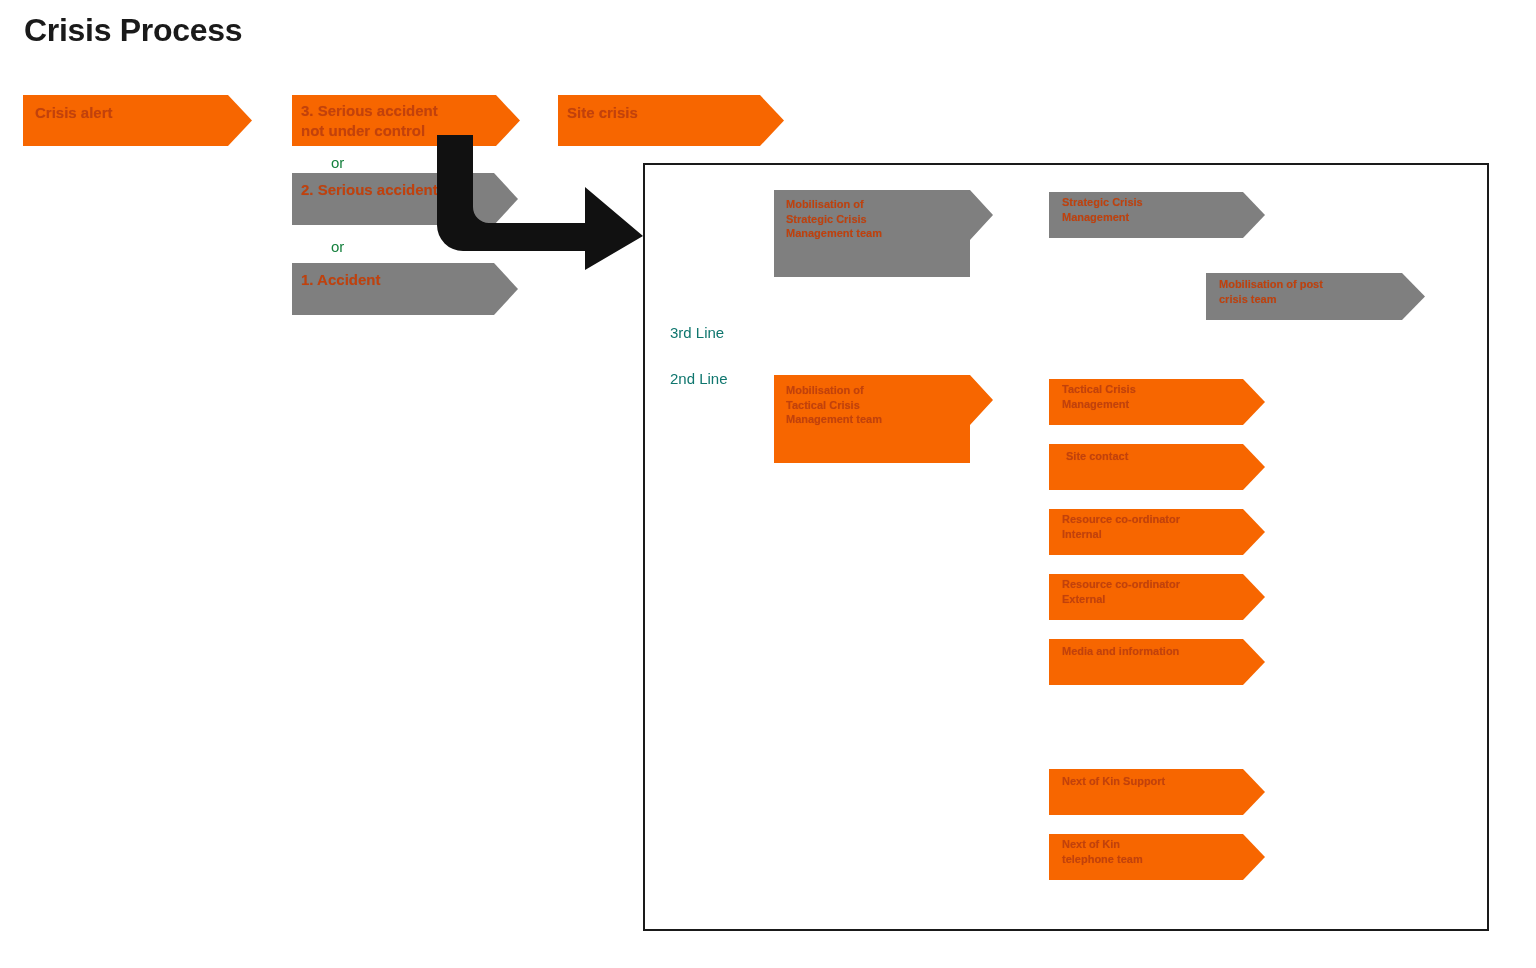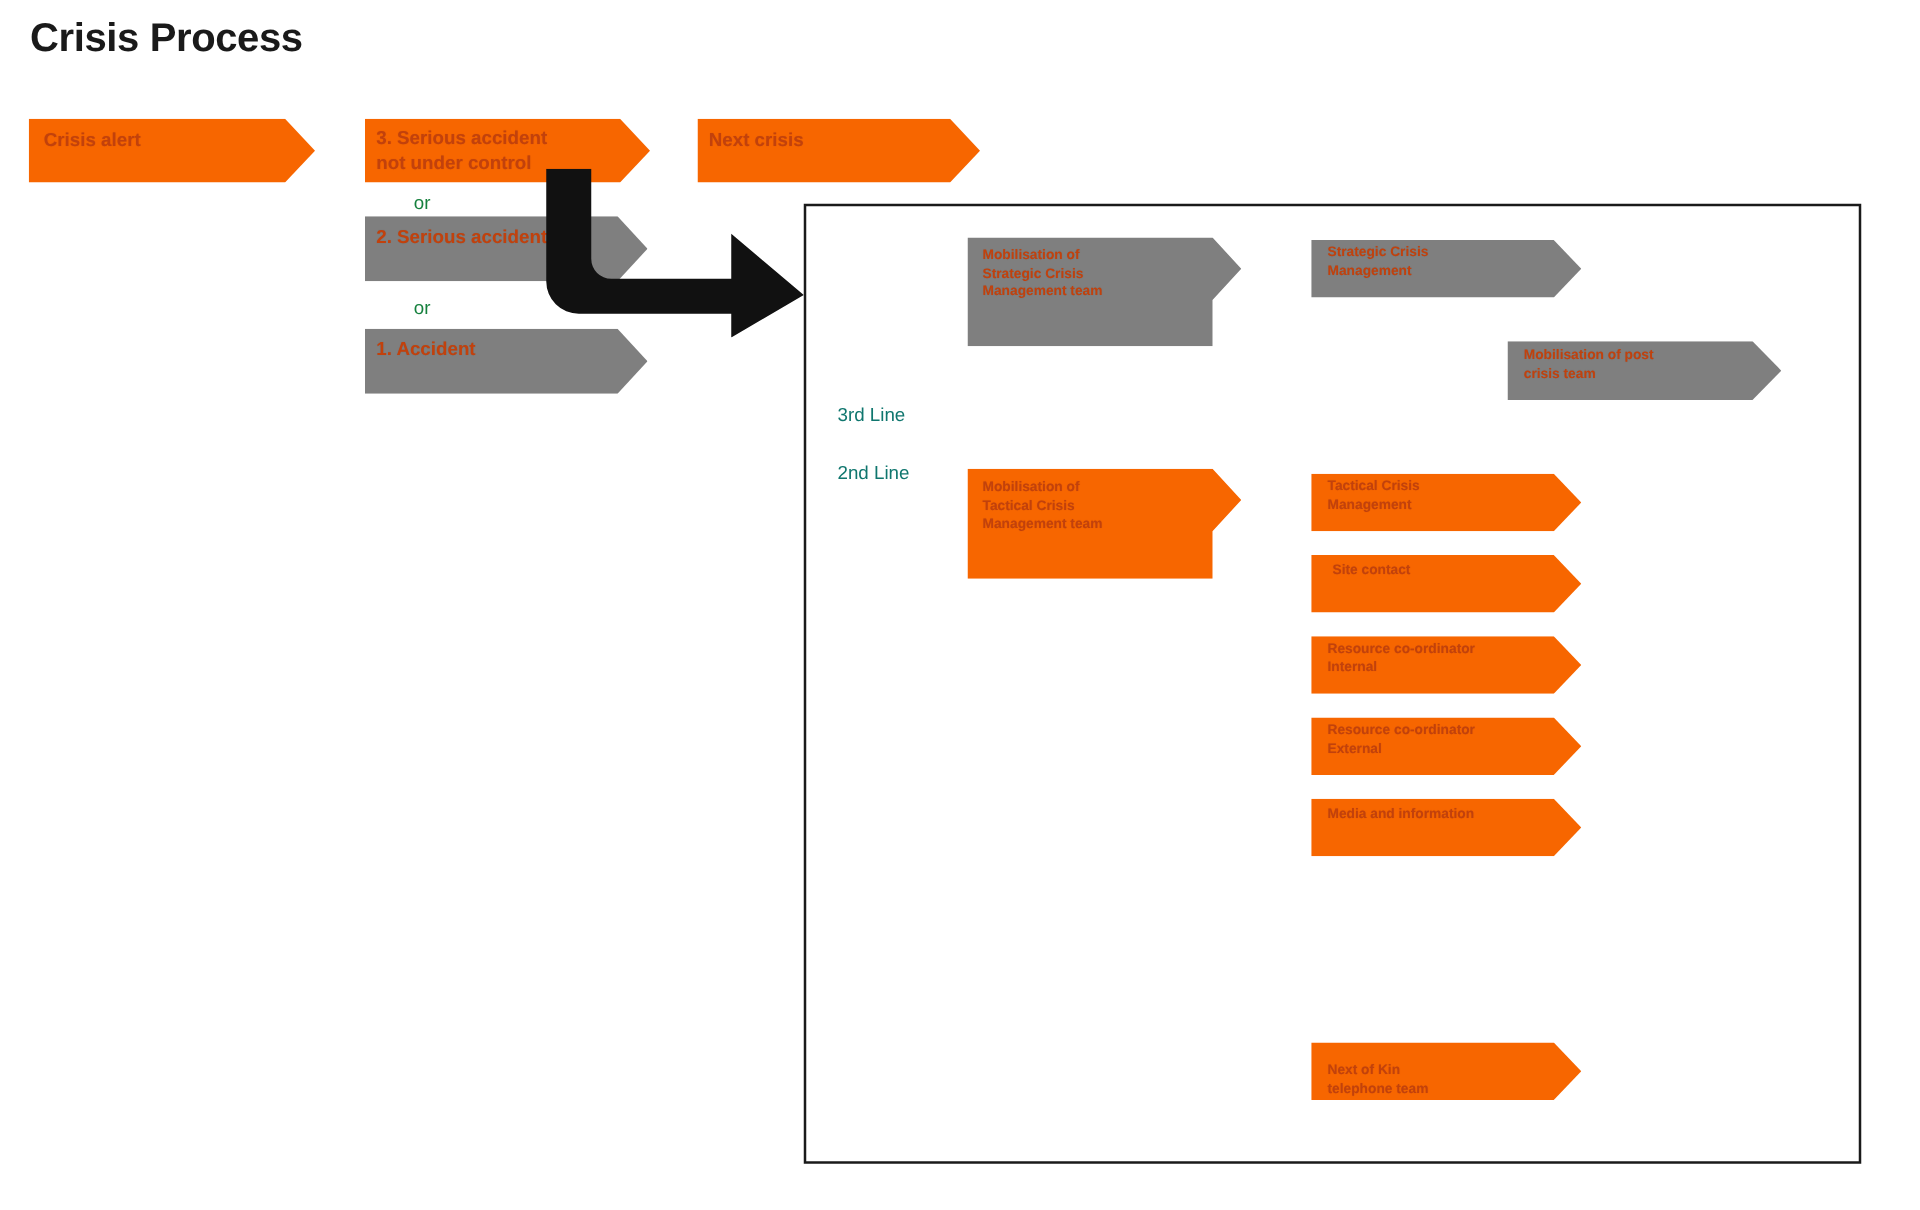--- a/index.html
+++ b/index.html
@@ -96,21 +96,21 @@
       <polygon points="0,0 204,0 228,25.5 204,51 0,51" fill="#F76600"></polygon>
     </svg>
     <div class="node-label" style="left:9px; top:6px;">3. Serious accident
 not under control</div>
   </div>
 
   <div class="node" style="left:558px; top:95px; width:226px; height:51px;">
     <svg class="shape" viewBox="0 0 226 51" preserveAspectRatio="none">
       <polygon points="0,0 202,0 226,25.5 202,51 0,51" fill="#F76600"></polygon>
     </svg>
-    <div class="node-label" style="left:9px; top:8px;">Next crisis</div>
+    <div class="node-label" style="left:9px; top:8px;">Site crisis</div>
   </div>
 
   <div class="or-label" style="left:331px; top:154px;">or</div>
 
   <div class="node" style="left:292px; top:173px; width:226px; height:52px;">
     <svg class="shape" viewBox="0 0 226 52" preserveAspectRatio="none">
       <polygon points="0,0 202,0 226,26 202,52 0,52" fill="#7F7F7F"></polygon>
     </svg>
     <div class="node-label" style="left:9px; top:7px;">2. Serious accident</div>
   </div>
@@ -210,22 +210,28 @@
   </div>
 
   <div class="node small" style="left:1049px; top:639px; width:216px; height:46px;">
     <svg class="shape" viewBox="0 0 216 46" preserveAspectRatio="none">
       <polygon points="0,0 194,0 216,23 194,46 0,46" fill="#F76600"></polygon>
     </svg>
     <div class="node-label" style="left:13px; top:5px;">Media and information</div>
   </div>
 
 
+  <div class="node small" style="left:1049px; top:769px; width:216px; height:46px;">
+    <svg class="shape" viewBox="0 0 216 46" preserveAspectRatio="none">
+      <polygon points="0,0 194,0 216,23 194,46 0,46" fill="#F76600"></polygon>
+    </svg>
+    <div class="node-label" style="left:13px; top:5px;">Next of Kin  Support</div>
+  </div>
 
   <div class="node small" style="left:1049px; top:834px; width:216px; height:46px;">
     <svg class="shape" viewBox="0 0 216 46" preserveAspectRatio="none">
       <polygon points="0,0 194,0 216,23 194,46 0,46" fill="#F76600"></polygon>
     </svg>
-    <div class="node-label" style="left:13px; top:3px;margin-top:12px;">Next of Kin
+    <div class="node-label" style="left:13px; top:3px;">Next of Kin
 telephone team</div>
   </div>
 
 </div>
 
 </body></html>

